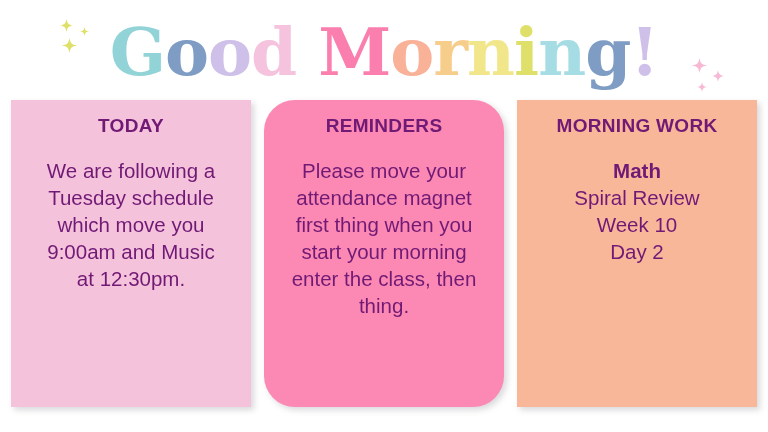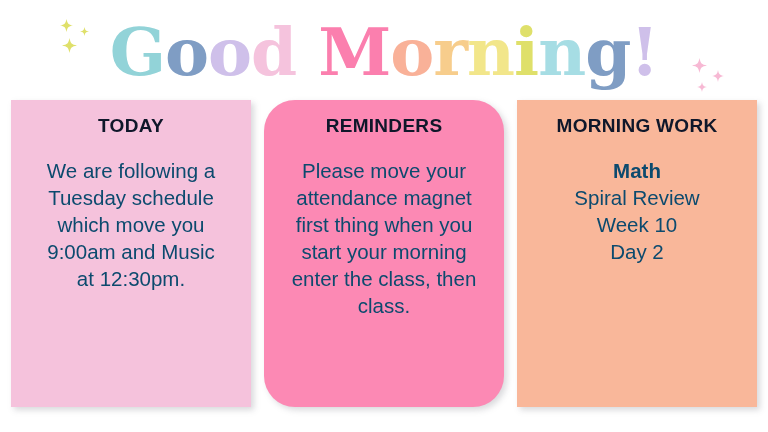--- a/index.html
+++ b/index.html
@@ -65,30 +65,30 @@
     display: flex;
     flex-direction: column;
     align-items: center;
     overflow: hidden;
   }
   .card-title {
     font-family: "Liberation Sans", sans-serif;
     font-weight: 700;
     font-size: 19px;
     letter-spacing: 0.3px;
-    color: #0f172a;
+    color: #701a75;
     margin: 0 0 20px 0;
     line-height: 1.1;
   }
   .card-body {
     font-family: "Liberation Sans", sans-serif;
     font-weight: 400;
     font-size: 20.5px;
     line-height: 1.32;
-    color: #0c4a6e;
+    color: #701a75;
     text-align: center;
     margin: 0;
     width: 100%;
   }
   .card-body .lead {
     font-weight: 700;
     display: block;
   }
   .card-body .ln { display: block; }
 </style>
@@ -134,21 +134,21 @@
         </div>
       </div>
       <div class="card" style="background: rgb(252, 137, 180); border-radius: 31px;">
         <div class="card-title">REMINDERS</div>
         <div class="card-body">
           <span class="ln">Please move your</span>
           <span class="ln">attendance magnet</span>
           <span class="ln">first thing when you</span>
           <span class="ln">start your morning</span>
           <span class="ln">enter the class, then</span>
-          <span class="ln">class.</span>
+          <span class="ln">thing.</span>
         </div>
       </div>
       <div class="card" style="background: rgb(249, 183, 154);">
         <div class="card-title">MORNING WORK</div>
         <div class="card-body">
           <span class="lead">Math</span>
           <span class="ln">Spiral Review</span>
           <span class="ln">Week 10</span>
           <span class="ln">Day 2</span>
         </div>

